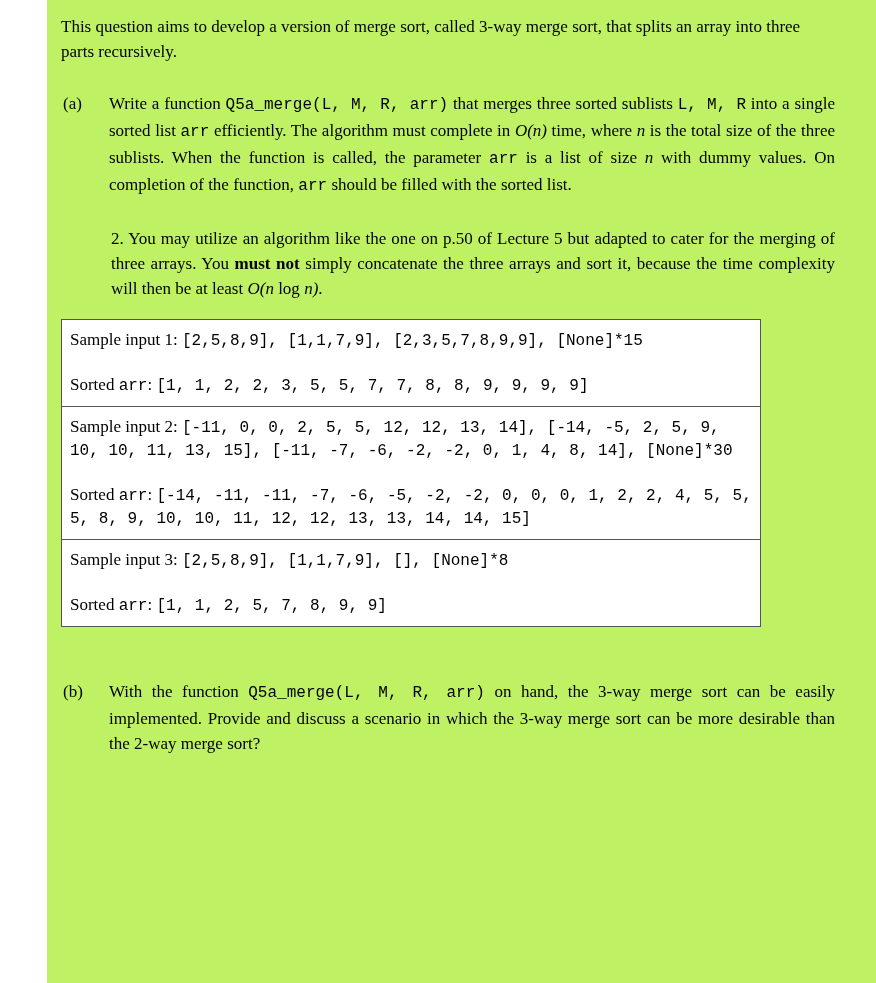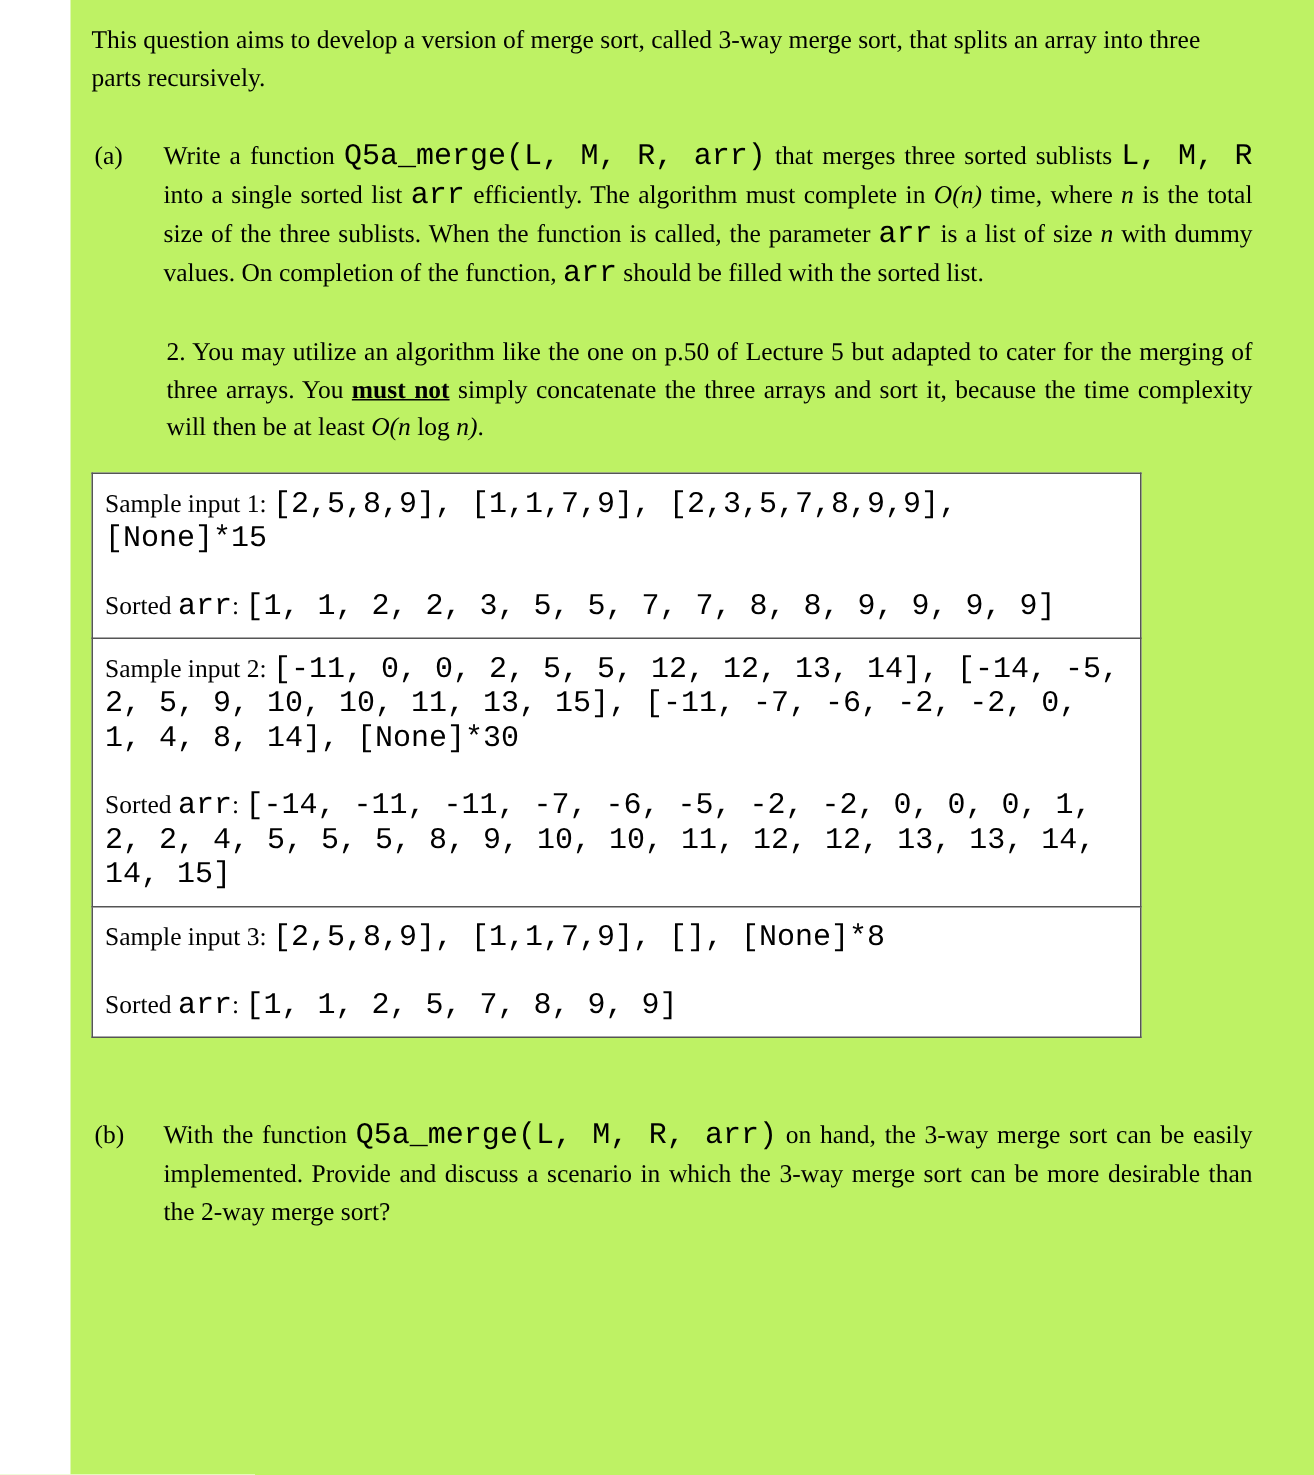--- a/index.html
+++ b/index.html
@@ -41,26 +41,26 @@
     vertical-align: top;
   }
   .cell-para { margin: 0 0 22px 0; line-height: 22px; }
   .cell-para.last { margin-bottom: 0; }
 
   .part-b { margin-top: 52px; }
   .followup-para { margin-top: 25px; }
 
   .seg-code, .seg-kw {
     font-family: "Liberation Mono", "DejaVu Sans Mono", monospace;
-    font-size: 20px;
+    font-size: 16px;
   }
   .seg-kw { color: var(--kw, #3c50c8); }
   .seg-math { font-style: italic; }
   .seg-bold { font-weight: 700; }
-  .seg-boldu { font-weight: 700; text-decoration: underline; }
+  .seg-boldu { font-weight: 700; }
 </style>
 </head>
 <body>
 
 <div class="page">
 
   <p class="para intro"><span>This question aims to develop a version of merge sort, called 3-way merge sort, that splits an array into three parts recursively.</span></p>
 
   <div class="list-item">
     <div class="item-label">(a)</div>

